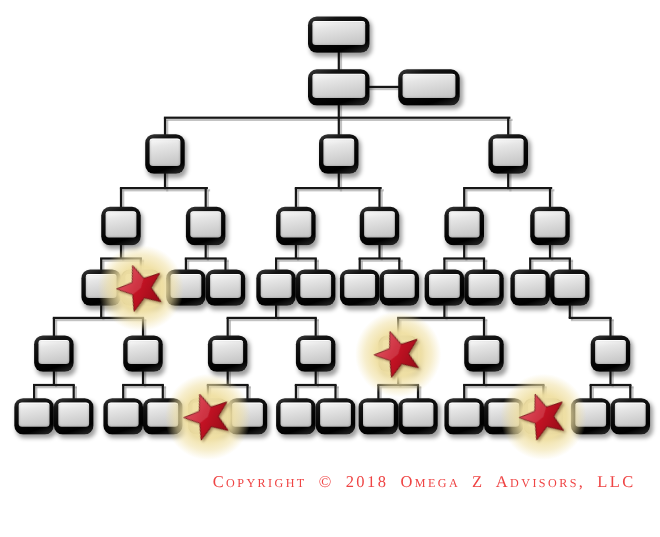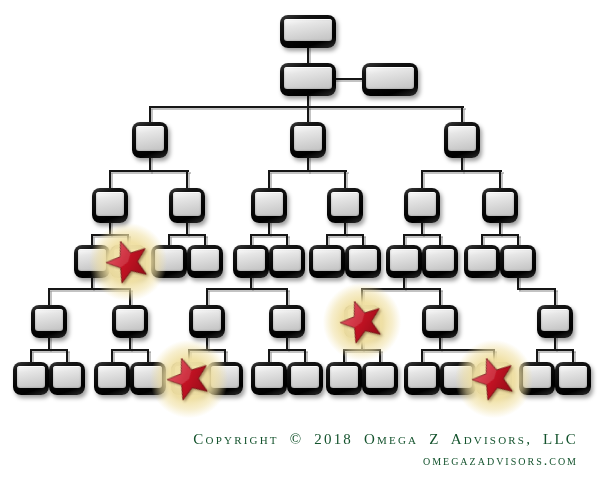--- a/index.html
+++ b/index.html
@@ -33,21 +33,21 @@
   }
   .star-svg {
     position:absolute; z-index:4; width:46px; height:46px;
     transform:rotate(-20deg);
     filter:drop-shadow(1.5px 2px 1px rgba(80,40,10,0.45));
   }
   
   .footer {
     position:absolute; right:22px; top:432px; text-align:right; z-index:5;
     font-family:"Liberation Serif", serif; font-variant:small-caps;
-    color:#14532d; letter-spacing:2.2px; word-spacing:5px; line-height:1.0;
+    color:#ef4444; letter-spacing:2.2px; word-spacing:5px; line-height:1.0;
   }
   .footer .l1 { font-size:15px; }
   .footer .l2 { font-size:14px; margin-top:7px; letter-spacing:2px; }
 </style>
 </head>
 <body>
 
 <div id="stage">
 
   <svg width="0" height="0" style="position:absolute" aria-hidden="true">
@@ -302,15 +302,14 @@
       <div class="node" style="left: 519px; top: 362px; width: 36px; height: 33px;">
         <div class="panel"></div>
       </div>
       <div class="node" style="left: 555px; top: 362px; width: 36px; height: 33px;">
         <div class="panel"></div>
       </div>
     </div>
 
   <div class="footer">
     <div class="l1">Copyright © 2018 Omega Z Advisors, LLC</div>
-    <div class="l2">omegazadvisors.com</div>
   </div>
 </div>
 
 </body></html>

